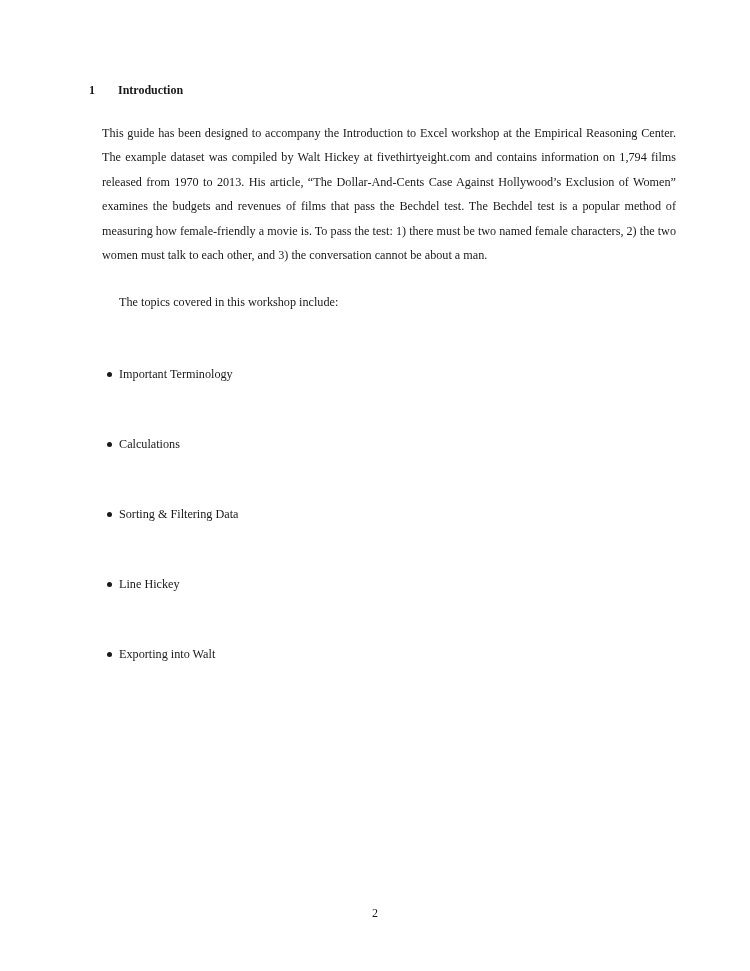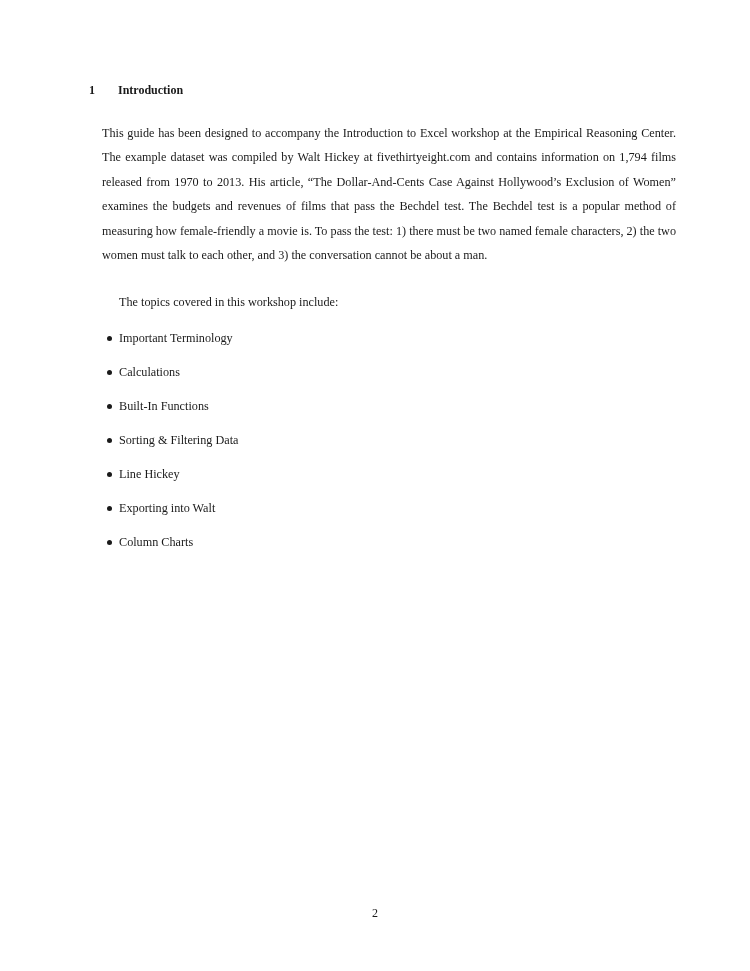--- a/index.html
+++ b/index.html
@@ -5,38 +5,36 @@
   html, body { margin: 0; padding: 0; background: #ffffff; }
   body { width: 750px; height: 971px; position: relative; overflow: hidden;
          font-family: "Liberation Serif", "DejaVu Serif", serif; color: #1a1a1a; }
   .heading { position: absolute; left: 89px; top: 83px; font-size: 12px; font-weight: bold; margin: 0; }
   .heading .num { display: inline-block; width: 29px; }
   .para { position: absolute; left: 102px; width: 574px; font-size: 12.2px; line-height: 24.4px;
           text-align: justify; margin: 0; }
   .p1 { top: 121px; }
   .p2 { top: 290px; text-indent: 17px; }
   ul.topics { position: absolute; left: 89px; top: 326px; margin: 0; padding: 0; list-style: none; }
-  ul.topics li { height: 34px; line-height: 24px; font-size: 12.2px; position: relative; padding-left: 30px; }
+  ul.topics li { height: 34px; line-height: 24px; font-size: 12.2px; position: relative; padding-left: 30px; margin-top: 36px; }
   ul.topics li .bullet { position: absolute; left: 18px; top: 10px; width: 5px; height: 5px;
                          border-radius: 50%; background: #1a1a1a; }
   .page-num { position: absolute; left: 0; width: 750px; top: 906px; text-align: center; font-size: 12px; }
 </style>
 </head>
 <body>
 
 <h1 class="heading">
   <span class="num">1</span><span>Introduction</span>
 </h1>
 
 <p class="para p1">This guide has been designed to accompany the Introduction to Excel workshop at the Empirical Reasoning Center. The example dataset was compiled by Walt Hickey at fivethirtyeight.com and contains information on 1,794 films released from 1970 to 2013. His article, “The Dollar-And-Cents Case Against Hollywood’s Exclusion of Women” examines the budgets and revenues of films that pass the Bechdel test. The Bechdel test is a popular method of measuring how female-friendly a movie is. To pass the test: 1) there must be two named female characters, 2) the two women must talk to each other, and 3) the conversation cannot be about a man.</p>
 <p class="para p2">The topics covered in this workshop include:</p>
 
 <ul class="topics">
   <li><span class="bullet"></span><span>Important Terminology</span></li>
   <li><span class="bullet"></span><span>Calculations</span></li>
-  <li><span class="bullet"></span><span>Built-In Functions</span></li>
   <li><span class="bullet"></span><span>Sorting &amp; Filtering Data</span></li>
   <li><span class="bullet"></span><span>Line Hickey</span></li>
   <li><span class="bullet"></span><span>Exporting into Walt</span></li>
-  <li><span class="bullet"></span><span>Column Charts</span></li>
 </ul>
 
 <div class="page-num">2</div>
 
 </body></html>

